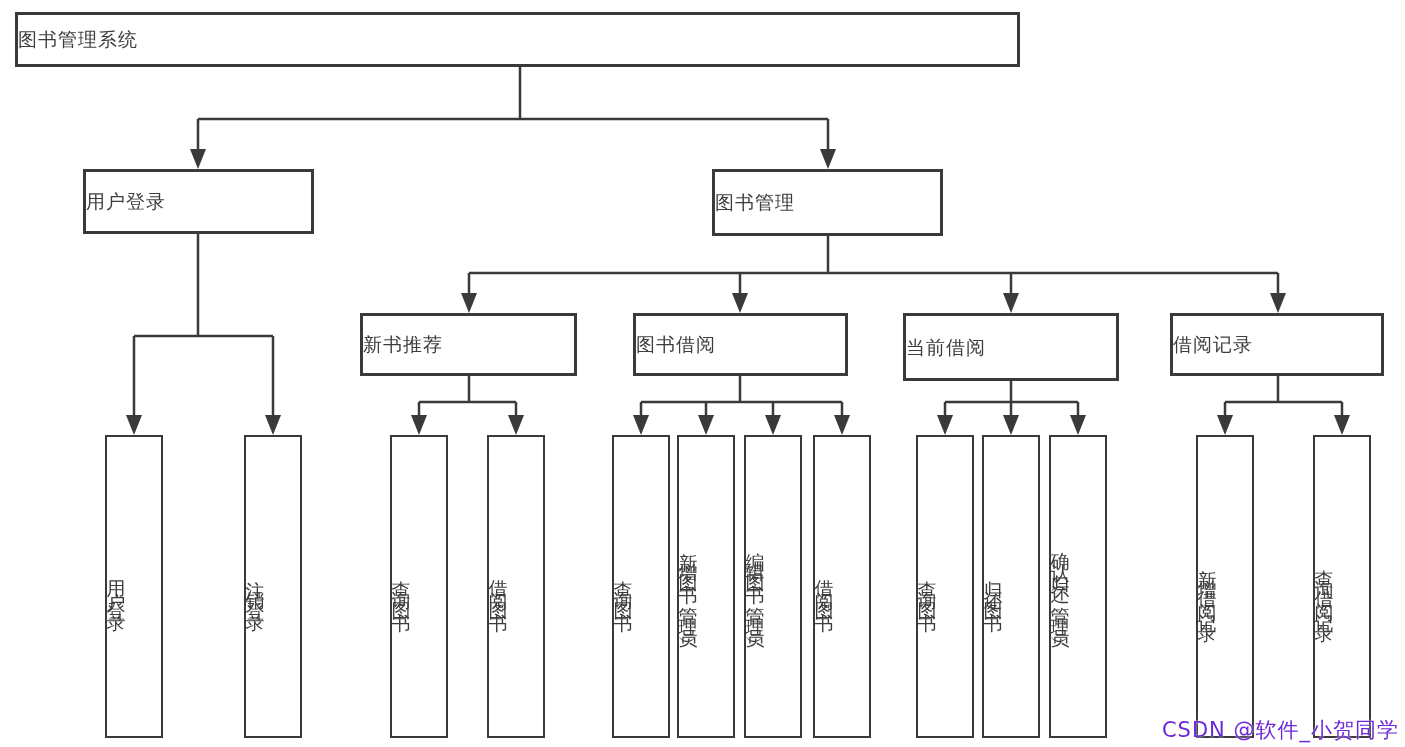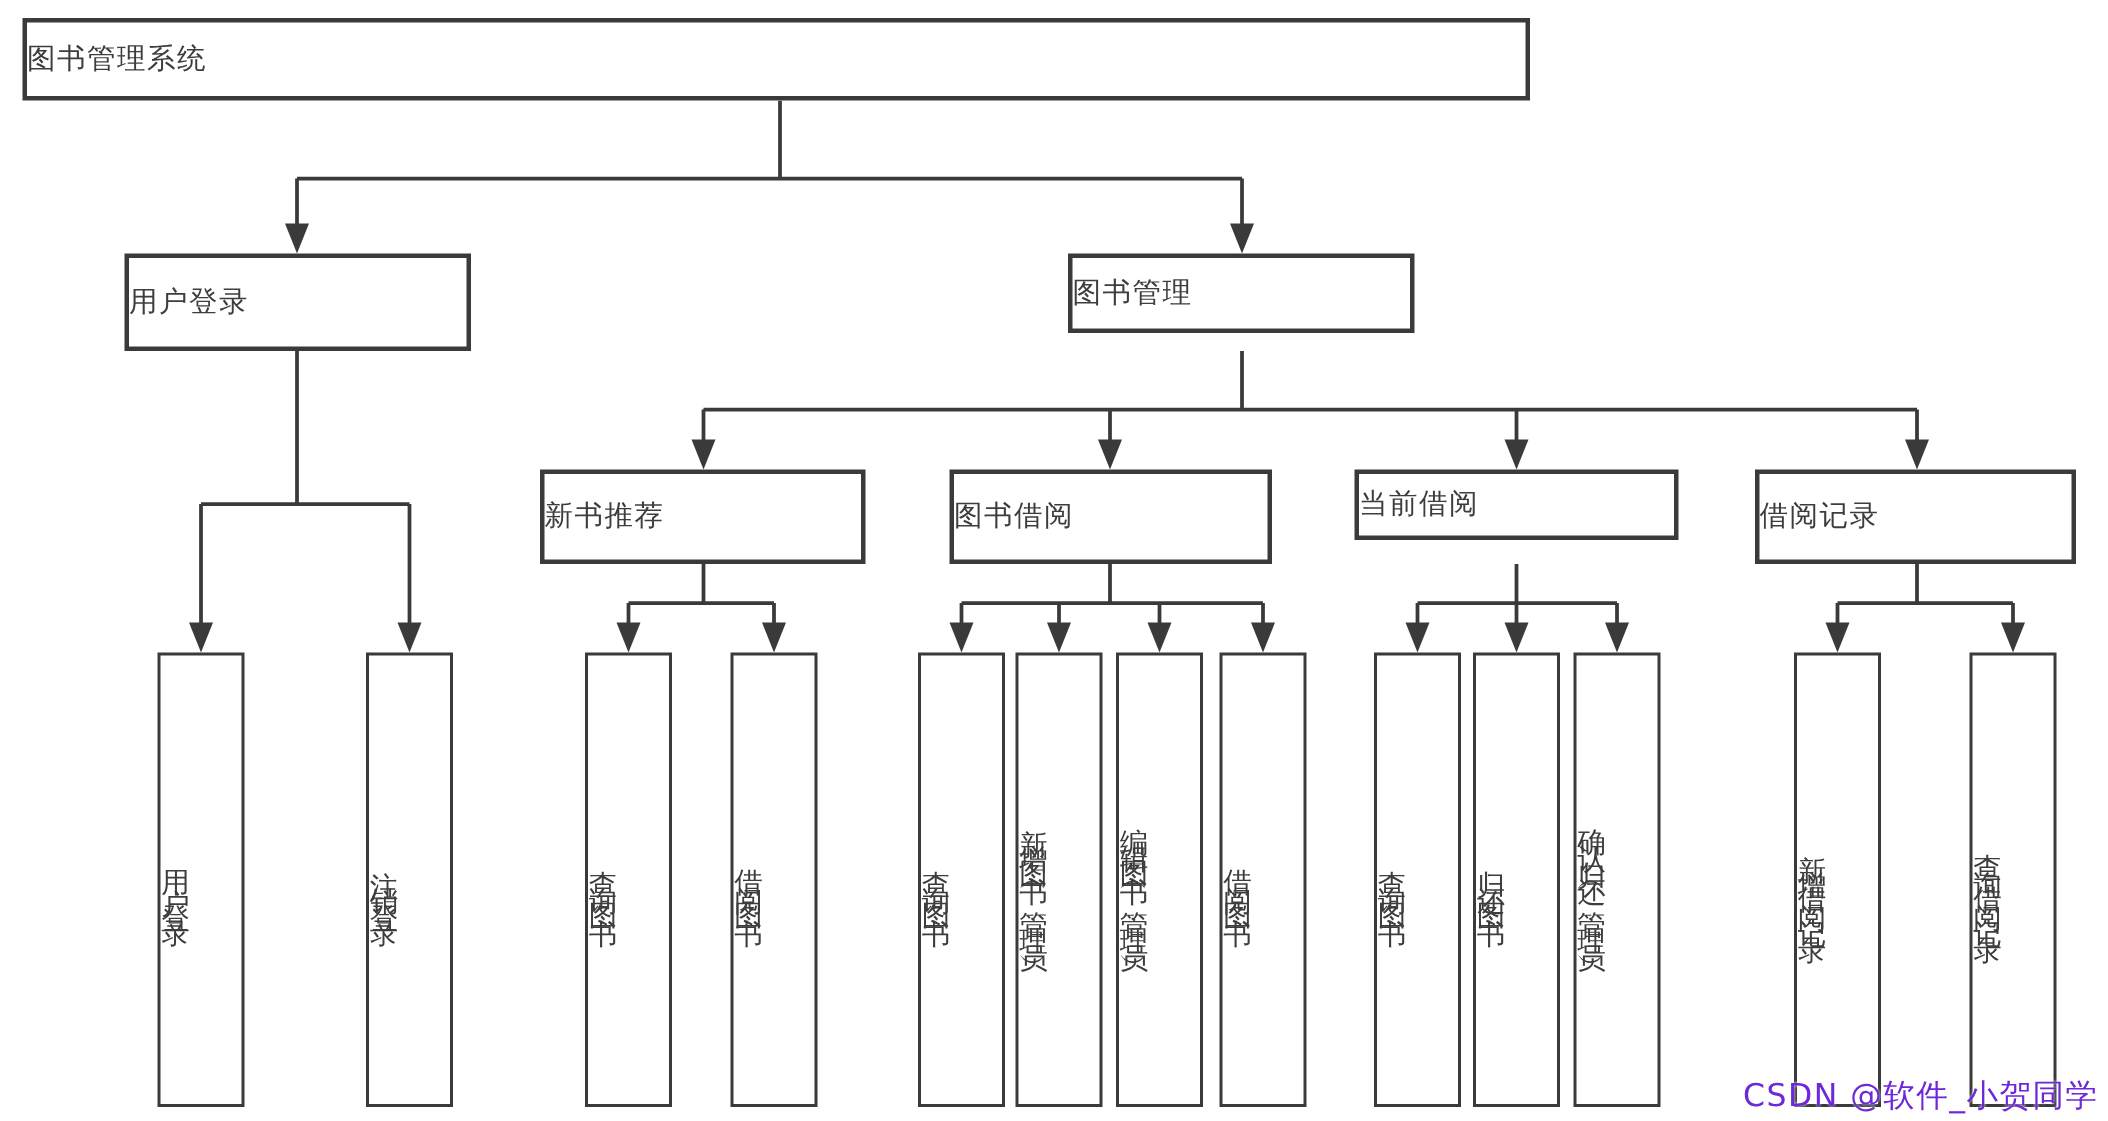--- a/index.html
+++ b/index.html
@@ -63,31 +63,31 @@
     </g>
   </svg>
 
   <div class="node" style="left:15px;top:12px;width:1005px;height:55px;">
     <span>图书管理系统</span>
   </div>
 
   <div class="node" style="left:83px;top:169px;width:231px;height:65px;">
     <span>用户登录</span>
   </div>
-  <div class="node" style="left:712px;top:169px;width:231px;height:53px;">
+  <div class="node" style="left:712px;top:169px;width:231px;height:67px;">
     <span>图书管理</span>
   </div>
 
   <div class="node" style="left:633px;top:313px;width:215px;height:63px;">
     <span>图书借阅</span>
   </div>
   <div class="node" style="left:360px;top:313px;width:217px;height:63px;">
     <span>新书推荐</span>
   </div>
-  <div class="node" style="left:903px;top:313px;width:216px;height:47px;">
+  <div class="node" style="left:903px;top:313px;width:216px;height:68px;">
     <span>当前借阅</span>
   </div>
   <div class="node" style="left:1170px;top:313px;width:214px;height:63px;">
     <span>借阅记录</span>
   </div>
 
   <div class="node leaf" style="left:105px;top:435px;width:58px;height:303px;">
     <span class="vtext">用户登录</span>
   </div>
   <div class="node leaf" style="left:244px;top:435px;width:58px;height:303px;">

